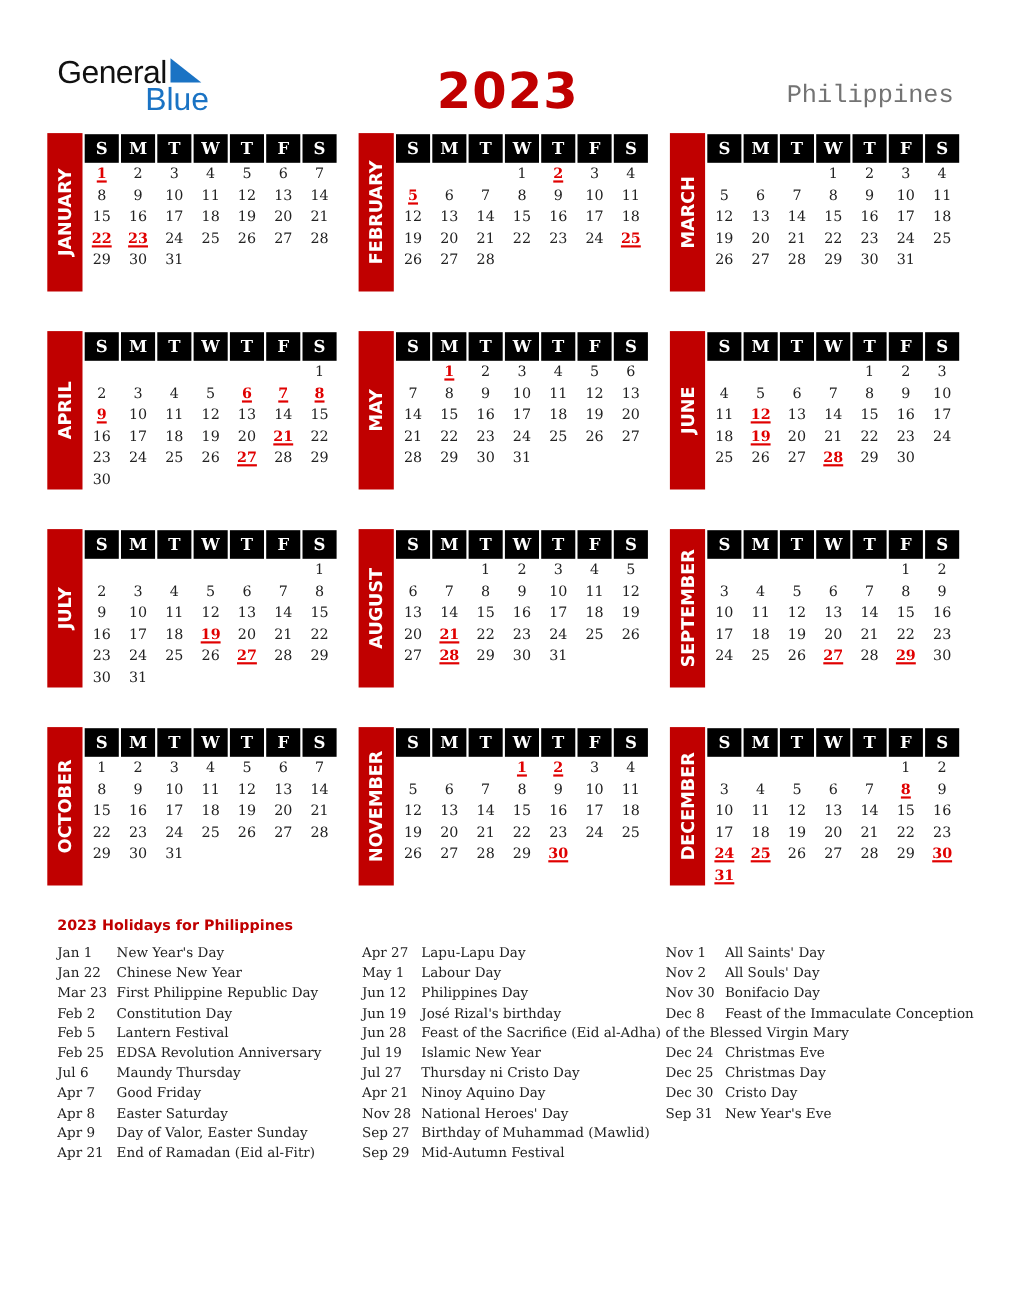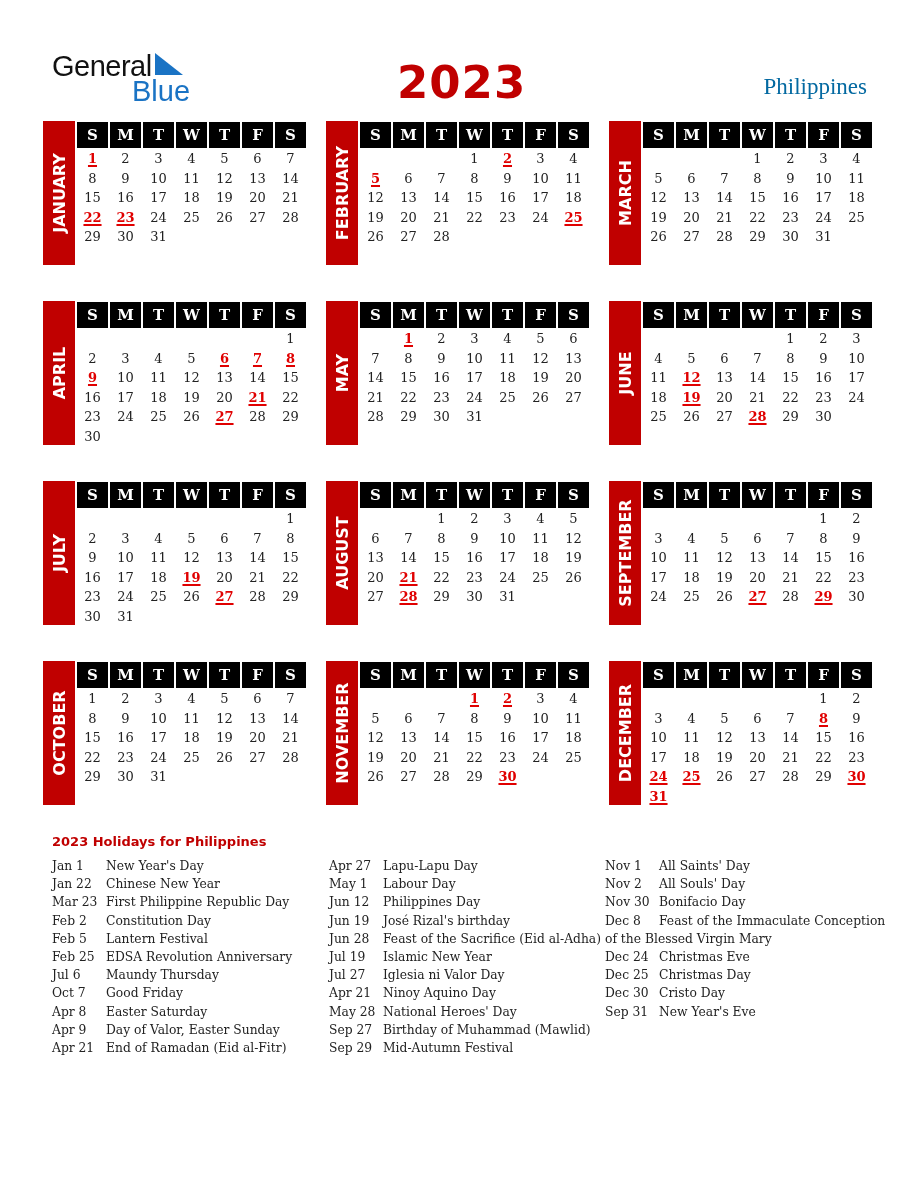--- a/index.html
+++ b/index.html
@@ -2,21 +2,21 @@
 <html><head>
 <meta charset="utf-8">
 <style>
   html,body{margin:0;padding:0;background:#fff;}
   body{width:918px;height:1188px;position:relative;overflow:hidden;font-family:"DejaVu Serif",serif;color:#222;}
   .logo{position:absolute;left:52px;top:50px;}
   .logo .g{position:absolute;left:0;top:0;font-family:"Liberation Sans",sans-serif;font-size:29px;color:#111;letter-spacing:-0.5px;white-space:nowrap;}
   .logo .b{position:absolute;left:80px;top:25px;font-family:"Liberation Sans",sans-serif;font-size:29px;color:#1a73c4;white-space:nowrap;}
   .logo .tri{position:absolute;left:104px;top:5px;width:0;height:0;border-left:0 solid transparent;border-bottom:22px solid #1a73c4;border-right:28px solid transparent;}
   .year{position:absolute;left:397px;top:56px;font-family:"DejaVu Sans",sans-serif;font-weight:bold;font-size:45px;color:#c00000;letter-spacing:1px;}
-  .country{position:absolute;right:51px;top:74px;font-family:Liberation Serif, serif;font-size:23px;color:#0369a1;}
+  .country{position:absolute;right:51px;top:74px;font-family:Liberation Mono, monospace;font-size:23px;color:#737373;}
   .month{position:absolute;width:285px;height:150px;}
   .mbar{position:absolute;left:0;top:0;width:32px;height:144px;background:#c00000;}
   .mname{position:absolute;left:16px;top:72px;transform:translate(-50%,-50%) rotate(-90deg);font-family:"DejaVu Sans",sans-serif;font-weight:bold;color:#fff;font-size:16px;white-space:nowrap;}
   .dow{position:absolute;top:1px;height:26px;width:31px;background:#000;color:#fff;font-weight:bold;font-size:15px;text-align:center;line-height:26px;}
   .day{position:absolute;width:31px;text-align:center;font-size:13px;line-height:16px;color:#222;}
   .day.hol{color:#e00000;font-weight:bold;text-decoration:underline;text-decoration-thickness:2px;text-underline-offset:2px;}
   .hol-title{position:absolute;left:52px;top:834px;font-family:"DejaVu Sans",sans-serif;font-weight:bold;font-size:13px;color:#c00000;}
   .hcol{position:absolute;top:857px;font-size:12.3px;line-height:18.2px;}
   .hrow{position:relative;height:18.2px;white-space:nowrap;}
   .hdate{position:absolute;left:0;}
@@ -571,21 +571,21 @@
       </div>
       <div class="hrow">
         <span class="hdate">Feb 25</span>
         <span class="hname">EDSA Revolution Anniversary</span>
       </div>
       <div class="hrow">
         <span class="hdate">Jul 6</span>
         <span class="hname">Maundy Thursday</span>
       </div>
       <div class="hrow">
-        <span class="hdate">Oct 7</span>
+        <span class="hdate">Apr 7</span>
         <span class="hname">Good Friday</span>
       </div>
       <div class="hrow">
         <span class="hdate">Apr 8</span>
         <span class="hname">Easter Saturday</span>
       </div>
       <div class="hrow">
         <span class="hdate">Apr 9</span>
         <span class="hname">Day of Valor, Easter Sunday</span>
       </div>
@@ -614,28 +614,28 @@
       <div class="hrow">
         <span class="hdate">Jun 28</span>
         <span class="hname">Feast of the Sacrifice (Eid al-Adha)</span>
       </div>
       <div class="hrow">
         <span class="hdate">Jul 19</span>
         <span class="hname">Islamic New Year</span>
       </div>
       <div class="hrow">
         <span class="hdate">Jul 27</span>
-        <span class="hname">Iglesia ni Valor Day</span>
+        <span class="hname">Thursday ni Cristo Day</span>
       </div>
       <div class="hrow">
         <span class="hdate">Apr 21</span>
         <span class="hname">Ninoy Aquino Day</span>
       </div>
       <div class="hrow">
-        <span class="hdate">May 28</span>
+        <span class="hdate">Nov 28</span>
         <span class="hname">National Heroes' Day</span>
       </div>
       <div class="hrow">
         <span class="hdate">Sep 27</span>
         <span class="hname">Birthday of Muhammad (Mawlid)</span>
       </div>
       <div class="hrow">
         <span class="hdate">Sep 29</span>
         <span class="hname">Mid-Autumn Festival</span>
       </div>

